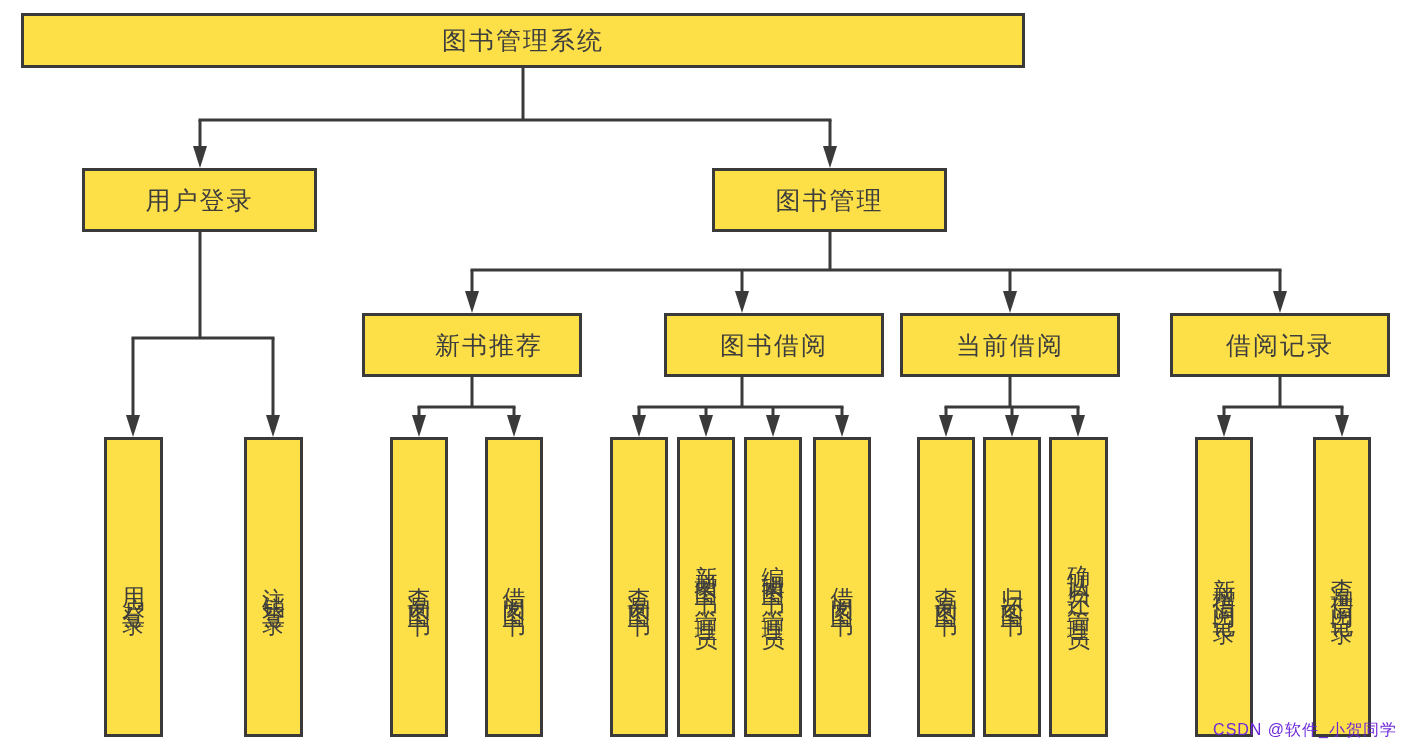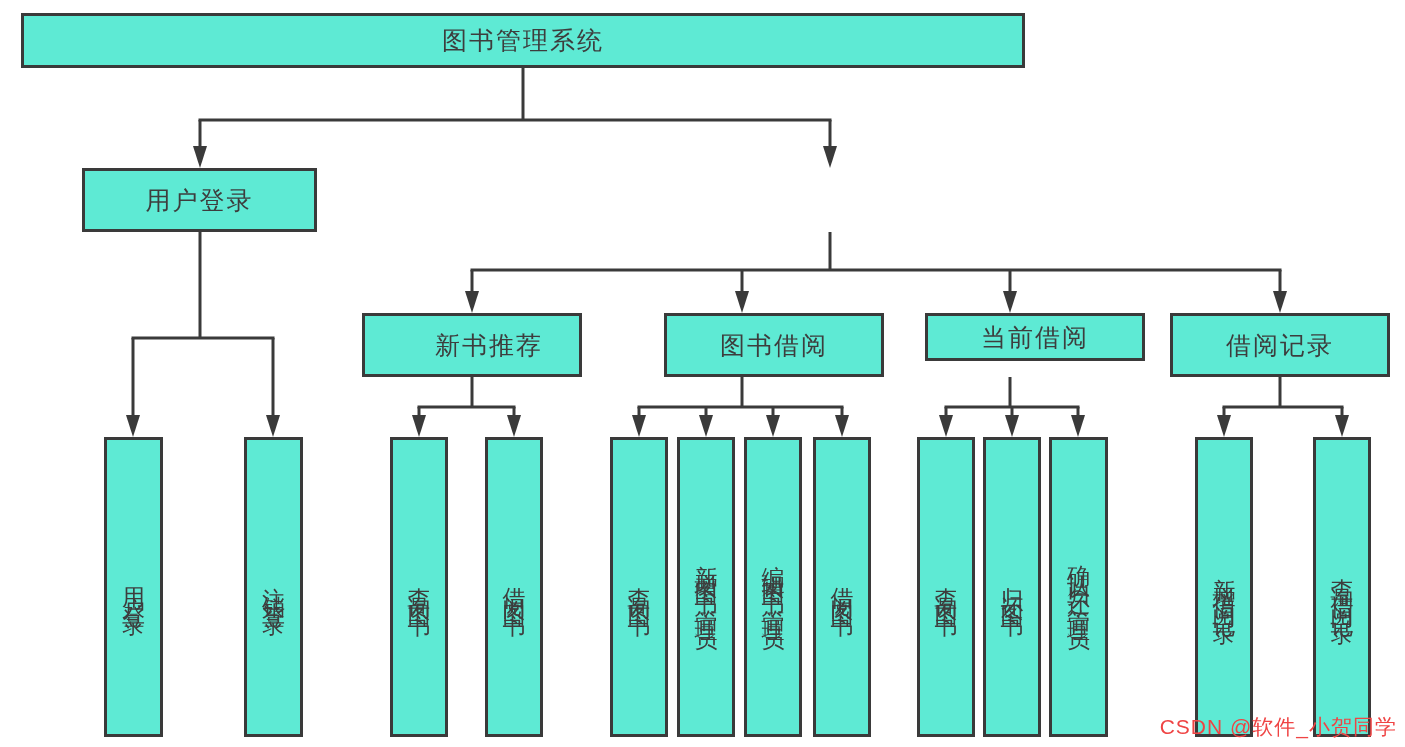--- a/index.html
+++ b/index.html
@@ -6,40 +6,40 @@
   #canvas{
     position:relative;
     width:1405px;height:747px;
     background:#ffffff;
     font-family:"Liberation Sans", sans-serif;
     overflow:hidden;
   }
   #wires{position:absolute;left:0;top:0;width:1405px;height:747px;}
   .node{
     position:absolute;
-    background:#5eead4;
+    background:#fde047;
     border:3px solid #3a3a3a;
     box-sizing:border-box;
     display:flex;align-items:center;justify-content:center;
     color:#3d3d3d;
   }
   .hbox{font-size:25px;letter-spacing:2px;white-space:nowrap;}
   .vbox{font-size:23px;}
   .vbox .vtxt{
     writing-mode:vertical-rl;
     text-orientation:mixed;
     letter-spacing:9px;
     line-height:1;
     white-space:nowrap;
   }
   .watermark{
     position:absolute;
     right:8px;bottom:6px;
-    font-size:21px;
-    color:#ef4444;
+    font-size:16px;
+    color:#6d28d9;
     letter-spacing:1px;
     white-space:nowrap;
   }
 </style>
 </head>
 <body>
 
 <div id="canvas">
 
   <svg id="wires" viewBox="0 0 1405 747" xmlns="http://www.w3.org/2000/svg">
@@ -108,28 +108,31 @@
     </g>
   </svg>
 
   <div class="node hbox" style="left:21px;top:13px;width:1004px;height:55px;">
     <span>图书管理系统</span>
   </div>
 
   <div class="node hbox" style="left:82px;top:168px;width:235px;height:64px;">
     <span>用户登录</span>
   </div>
+  <div class="node hbox" style="left:712px;top:168px;width:235px;height:64px;">
+    <span>图书管理</span>
+  </div>
 
   <div class="node hbox" style="left:362px;top:313px;width:220px;height:64px;padding-left:34px;">
     <span>新书推荐</span>
   </div>
   <div class="node hbox" style="left:632px;top:313px;width:220px;height:64px;margin-left:32px;">
     <span>图书借阅</span>
   </div>
-  <div class="node hbox" style="left:900px;top:313px;width:220px;height:48px;margin-left:25px;">
+  <div class="node hbox" style="left:900px;top:313px;width:220px;height:64px;">
     <span>当前借阅</span>
   </div>
   <div class="node hbox" style="left:1170px;top:313px;width:220px;height:64px;">
     <span>借阅记录</span>
   </div>
 
   <div class="node vbox" style="left:104px;top:437px;width:59px;height:300px;">
     <span class="vtxt">用户登录</span>
   </div>
   <div class="node vbox" style="left:244px;top:437px;width:59px;height:300px;">

